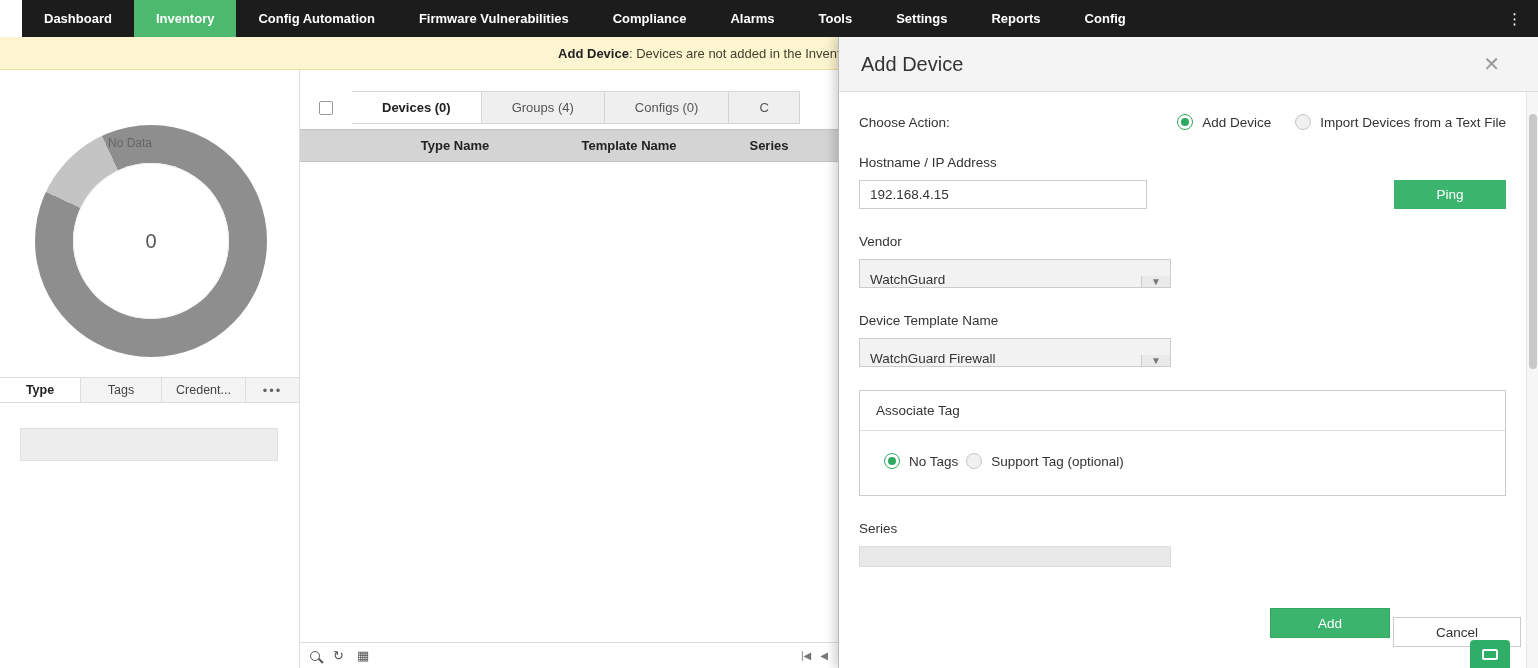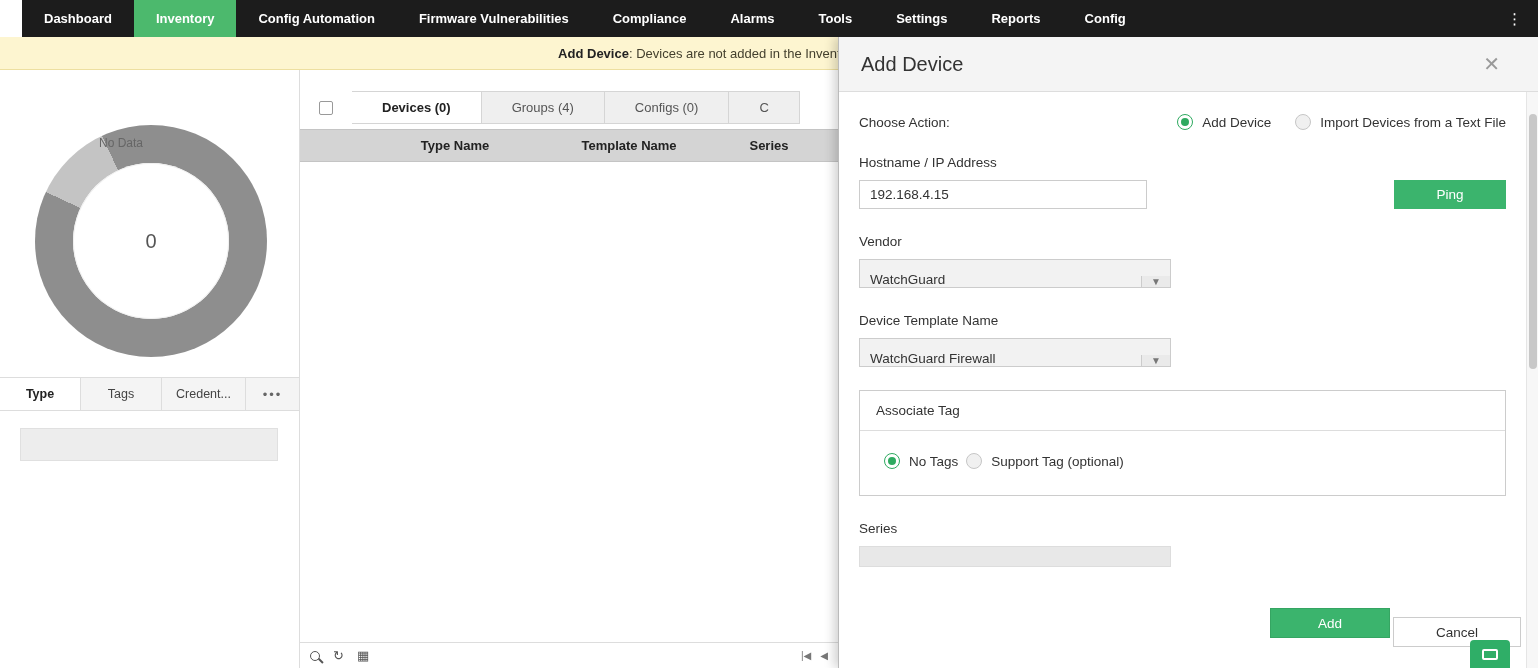--- a/index.html
+++ b/index.html
@@ -26,27 +26,27 @@
   .banner {
     position:absolute; top:37px; left:0; width:100%; height:33px;
     background:#fdf5d0; border-bottom:1px solid #eddfa0;
     display:flex; align-items:center; justify-content:center;
     font-size:13px; color:#44402e; z-index:1;
   }
   .banner .bold { font-weight:700; color:#222; }
 
   
   .sidebar { position:absolute; top:70px; left:0; width:300px; bottom:0; background:#fff; border-right:1px solid #ddd; }
-  .no-data { position:absolute; left:99px; top:66px; font-size:12px; color:#666; z-index:2; }
+  .no-data { position:absolute; left:108px; top:66px; font-size:12px; color:#666; z-index:2; }
   .donut { position:absolute; left:35px; top:55px; width:232px; height:232px; border-radius:50%;
     background: conic-gradient(from 295deg, #c4c4c4 0deg 40deg, #8e8e8e 40deg 360deg); }
   .donut-center { position:absolute; inset:38px; background:#fff; border-radius:50%;
     display:flex; align-items:center; justify-content:center; font-size:20px; color:#555;
     box-shadow: inset 0 0 0 1px #f0f0f0; }
-  .side-tabs { position:absolute; top:307px; left:0; right:0; height:34px; display:flex;
+  .side-tabs { position:absolute; top:307px; left:0; right:0; height:26px; display:flex;
     border-top:1px solid #ddd; border-bottom:1px solid #ddd; background:#f4f4f4; font-size:12.5px; }
   .side-tab { width:81px; display:flex; align-items:center; justify-content:center;
     border-right:1px solid #ddd; color:#444; cursor:pointer; }
   .side-tab.wide { width:84px; }
   .side-tab.active { background:#fff; font-weight:700; color:#222; }
   .side-more { flex:1; display:flex; align-items:center; justify-content:center;
     letter-spacing:2px; color:#666; cursor:pointer; font-size:13px; }
   .side-filter { position:absolute; top:358px; left:20px; width:258px; height:33px;
     background:#ededed; border:1px solid #e0e0e0; }
 

